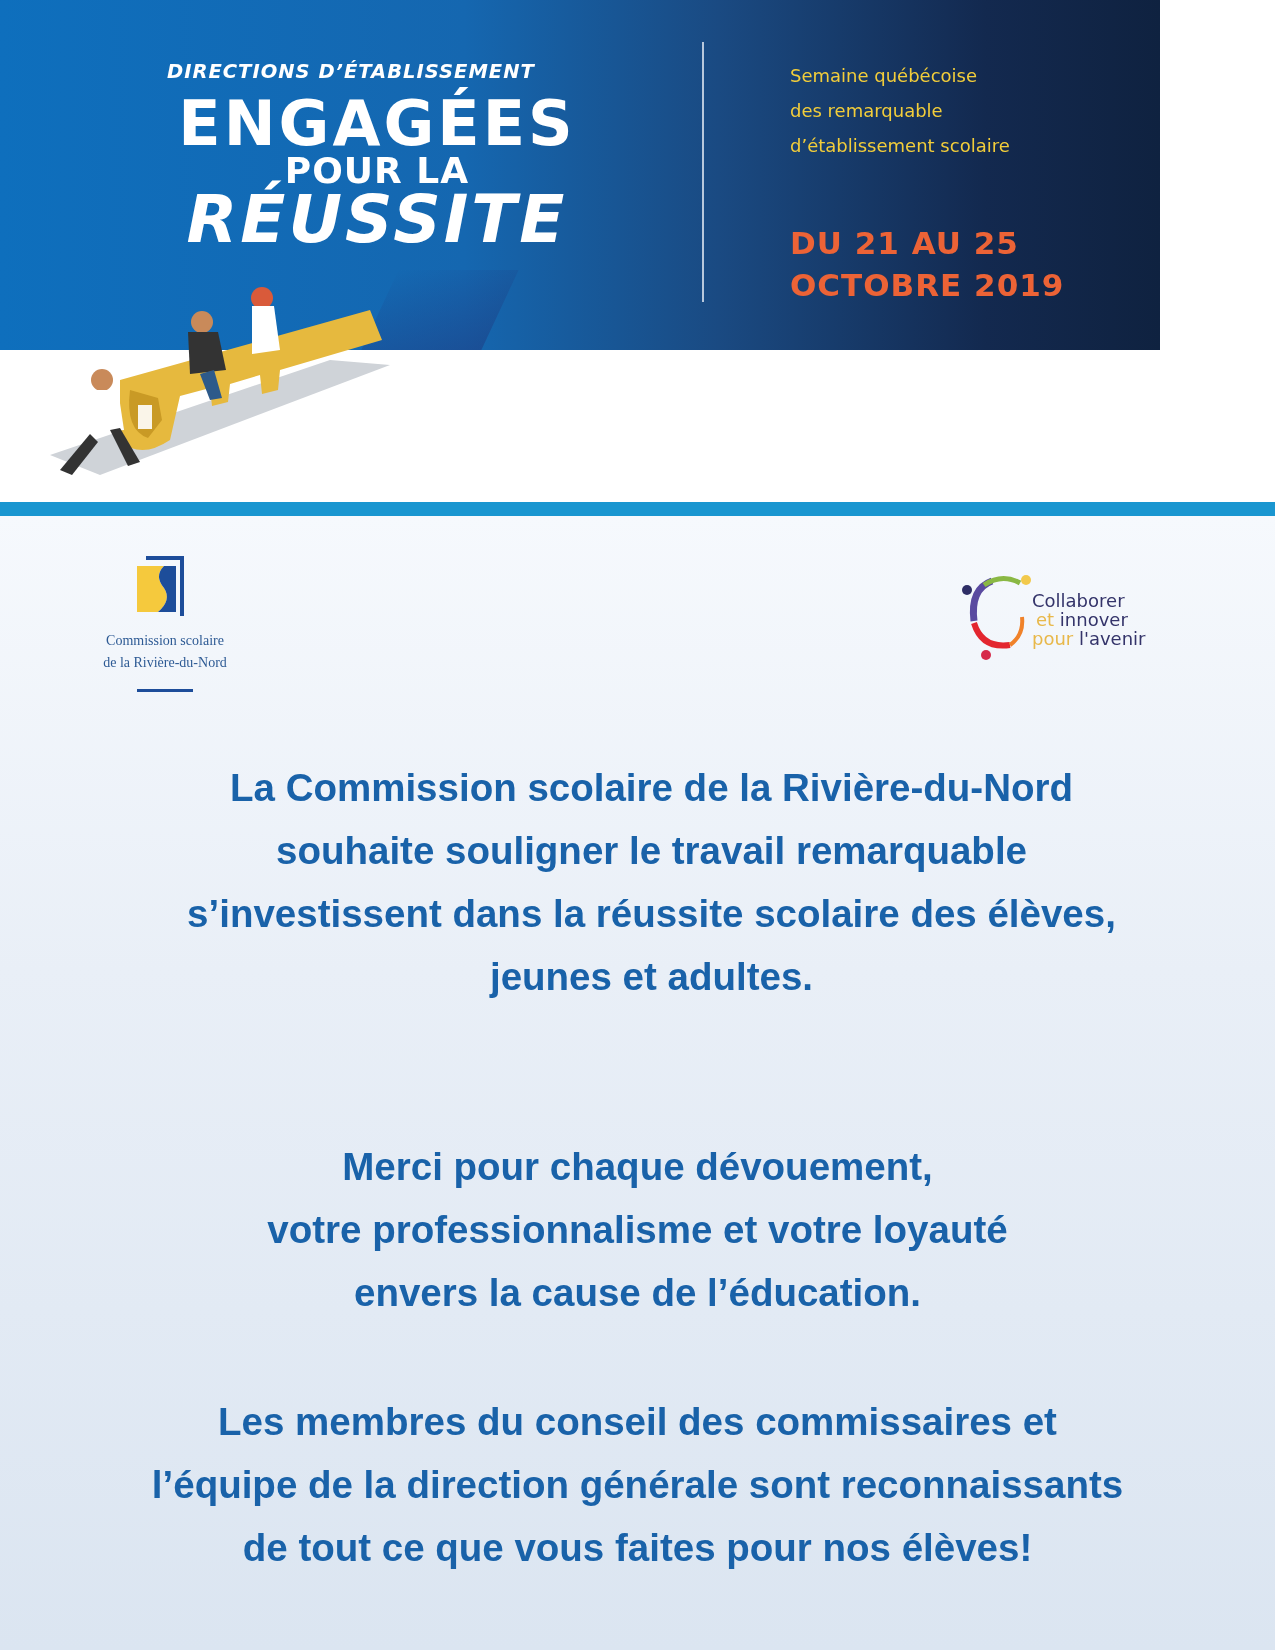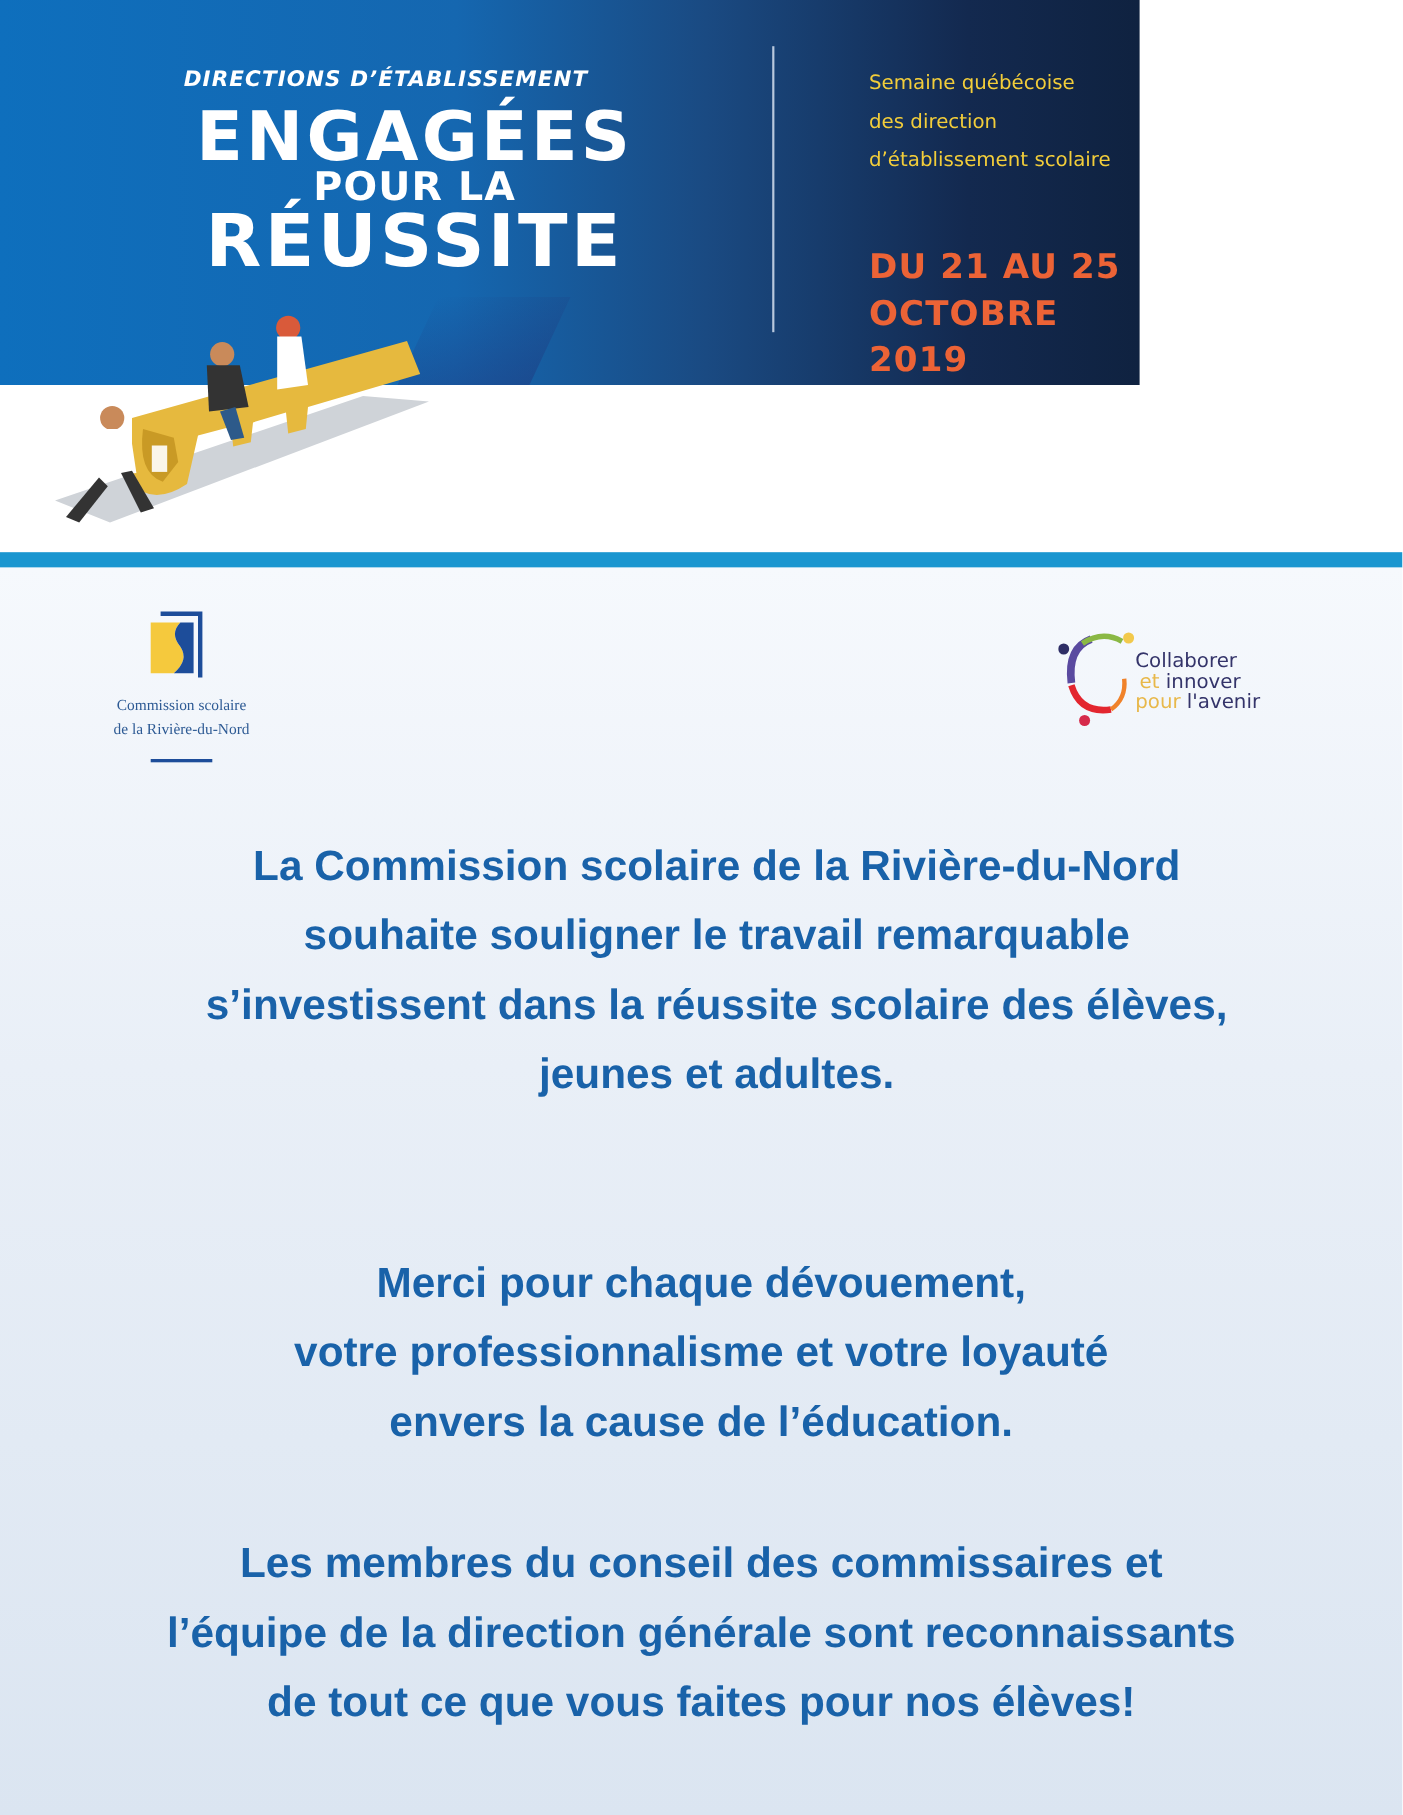--- a/index.html
+++ b/index.html
@@ -1,22 +1,22 @@
 <!DOCTYPE html>
 <html><head>
 <meta charset="utf-8">
 <style>
   html, body { margin:0; padding:0; }
   body { width:1275px; height:1650px; position:relative; overflow:hidden; background:#ffffff; font-family:"Liberation Sans", sans-serif; }
-  .banner { position:absolute; left:0; top:0; width:1036px; height:350px; background:linear-gradient(90deg,#0e6fbd 0%,#1567b0 40%,#1a4a82 62%,#13294f 85%,#0f2240 100%); overflow:hidden; }
+  .banner { position:absolute; left:0; top:0; width:1160px; height:350px; background:linear-gradient(90deg,#0e6fbd 0%,#1567b0 40%,#1a4a82 62%,#13294f 85%,#0f2240 100%); overflow:hidden; }
   .logo-white { position:absolute; left:162px; top:60px; width:430px; color:#ffffff; font-family:"DejaVu Sans", sans-serif; font-weight:bold; text-align:center; }
   .logo-sub { font-size:19.5px; font-style:italic; letter-spacing:1px; text-align:left; margin-left:5px; }
   .logo-big1 { font-size:62px; letter-spacing:3px; line-height:66px; margin-top:8px; }
   .logo-mid { font-size:36px; letter-spacing:1px; line-height:28px;text-align:center; }
-  .logo-big2 { font-size:66px; letter-spacing:3px; line-height:66px; margin-top:2px; }
+  .logo-big2 { font-size:66px; font-style:italic; letter-spacing:3px; line-height:66px; margin-top:2px; }
   .vdivider { position:absolute; left:702px; top:42px; width:2px; height:260px; background:#b8c8dc; }
   .week-text { position:absolute; left:790px; top:58px; color:#f2cd3a; font-family:"DejaVu Sans", sans-serif; font-size:18px; line-height:35px; }
   .date-text { position:absolute; left:790px; top:222px; color:#ec6336; font-family:"DejaVu Sans", sans-serif; font-weight:bold; font-size:31px; line-height:42px; letter-spacing:1px; }
   .light-beam { position:absolute; left:380px; top:270px; width:120px; height:80px; background:linear-gradient(160deg, rgba(40,70,140,0.0), rgba(30,60,130,0.55)); transform:skewX(-25deg); }
   .partners { position:absolute; left:0; top:350px; width:1275px; height:150px; background:#ffffff; }
   .keyart { position:absolute; left:30px; top:270px; width:380px; height:220px; }
   .amdes { position:absolute; left:425px; top:390px; width:170px; }
   .amdes-name { font-family:"Liberation Sans", sans-serif; font-size:27px; color:#3a3a3a; letter-spacing:0.5px; }
   .amdes-sub { font-size:6.5px; color:#333; line-height:8px; font-weight:bold; }
   .aqpde { position:absolute; left:692px; top:403px; }
@@ -43,21 +43,21 @@
   <div class="light-beam"></div>
   <div class="logo-white">
     <div class="logo-sub">DIRECTIONS D’ÉTABLISSEMENT</div>
     <div class="logo-big1">ENGAGÉES</div>
     <div class="logo-mid">POUR LA</div>
     <div class="logo-big2">RÉUSSITE</div>
   </div>
   <div class="vdivider"></div>
   <div class="week-text">
     <div>Semaine québécoise</div>
-    <div>des direction</div>
+    <div>des remarquable</div>
     <div>d’établissement scolaire</div>
   </div>
   <div class="date-text">
     <div>DU 21 AU 25</div>
     <div>OCTOBRE 2019</div>
   </div>
 </div>
 
 <div class="partners">
   <div class="amdes">

